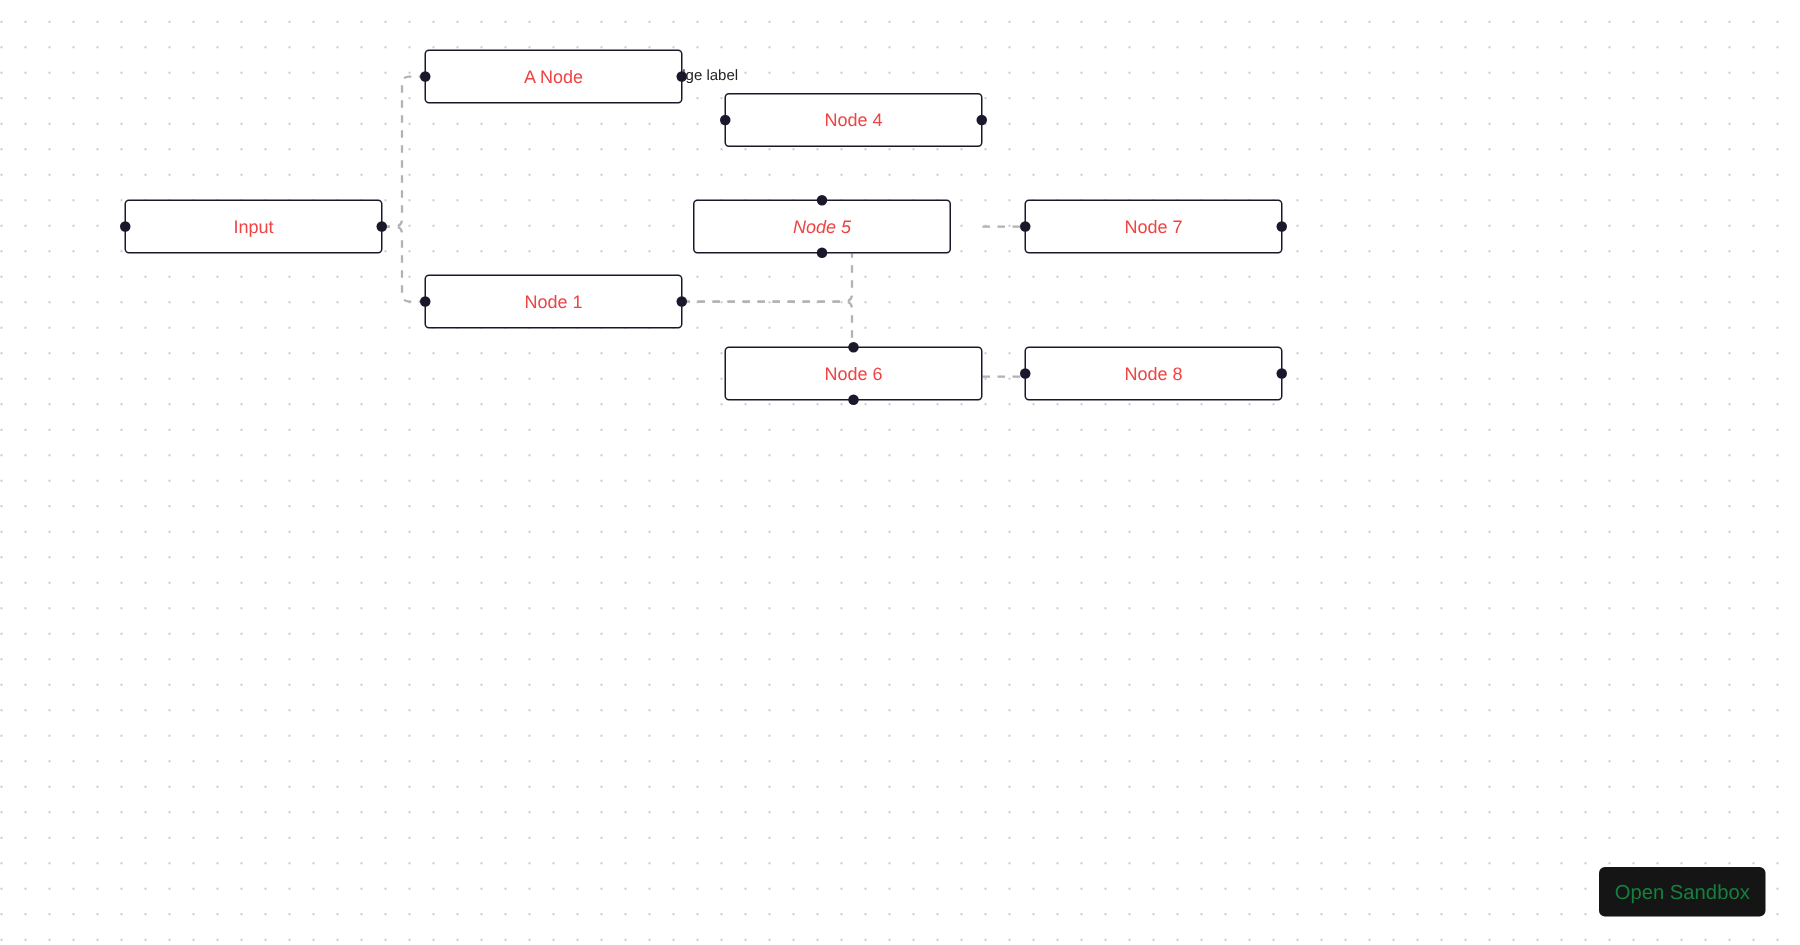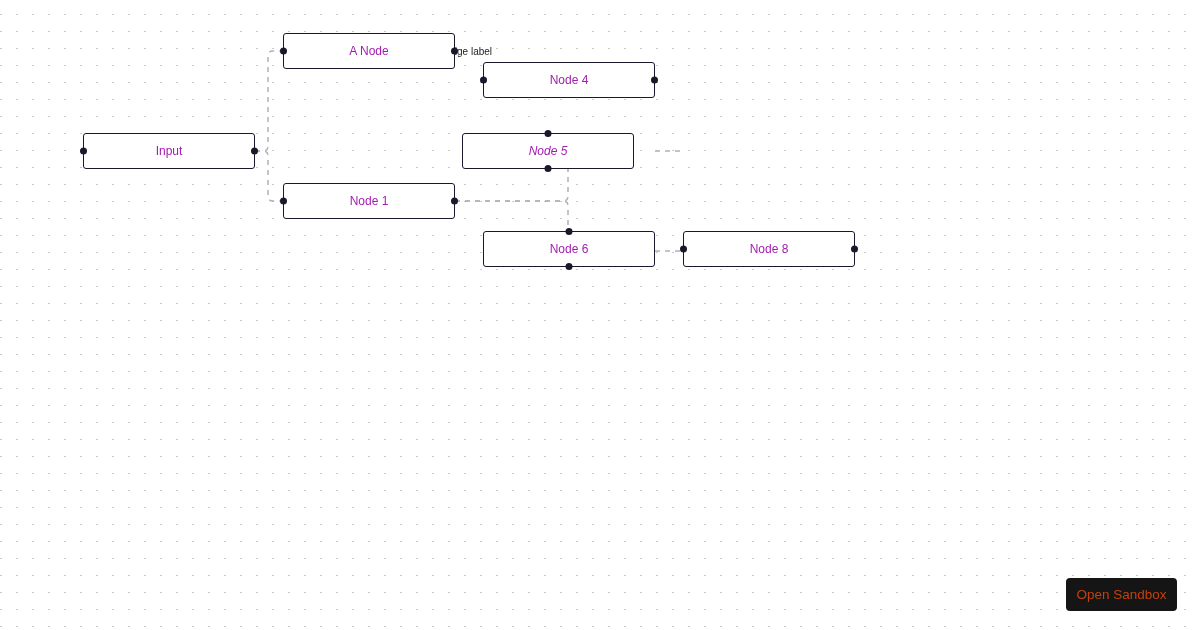--- a/index.html
+++ b/index.html
@@ -45,21 +45,21 @@
     position: absolute;
     width: 172px;
     height: 36px;
     background: #ffffff;
     border: 1px solid #1a192b;
     border-radius: 3px;
     display: flex;
     align-items: center;
     justify-content: center;
     font-size: 12px;
-    color: #a21caf;
+    color: #ef4444;
     z-index: 3;
   }
   .handle {
     position: absolute;
     width: 7px;
     height: 7px;
     background: #1a192b;
     border-radius: 50%;
     z-index: 4;
   }
@@ -67,21 +67,21 @@
   .handle.right  { right: -4px; top: 50%; transform: translateY(-50%); }
   .handle.top    { top: -4px; left: 50%; transform: translateX(-50%); }
   .handle.bottom { bottom: -4px; left: 50%; transform: translateX(-50%); }
   .sandbox-btn {
     position: absolute;
     left: 1066px;
     top: 578px;
     width: 111px;
     height: 33px;
     background: #151515;
-    color: #c2410c;
+    color: #15803d;
     border: none;
     border-radius: 4px;
     font-family: "Liberation Sans", sans-serif;
     font-size: 13.5px;
     cursor: pointer;
     z-index: 5;
   }
 </style>
 </head>
 <body>
@@ -130,20 +130,25 @@
     <span>Node 1</span>
     <div class="handle right"></div>
   </div>
 
   <div class="node" style="left:462px; top:133px;font-style:italic;">
     <div class="handle top"></div>
     <span>Node 5</span>
     <div class="handle bottom"></div>
   </div>
 
+  <div class="node" style="left:683px; top:133px;">
+    <div class="handle left"></div>
+    <span>Node 7</span>
+    <div class="handle right"></div>
+  </div>
 
   <div class="node" style="left:483px; top:231px;">
     <div class="handle top"></div>
     <span>Node 6</span>
     <div class="handle bottom"></div>
   </div>
 
   <div class="node" style="left:683px; top:231px;">
     <div class="handle left"></div>
     <span>Node 8</span>

